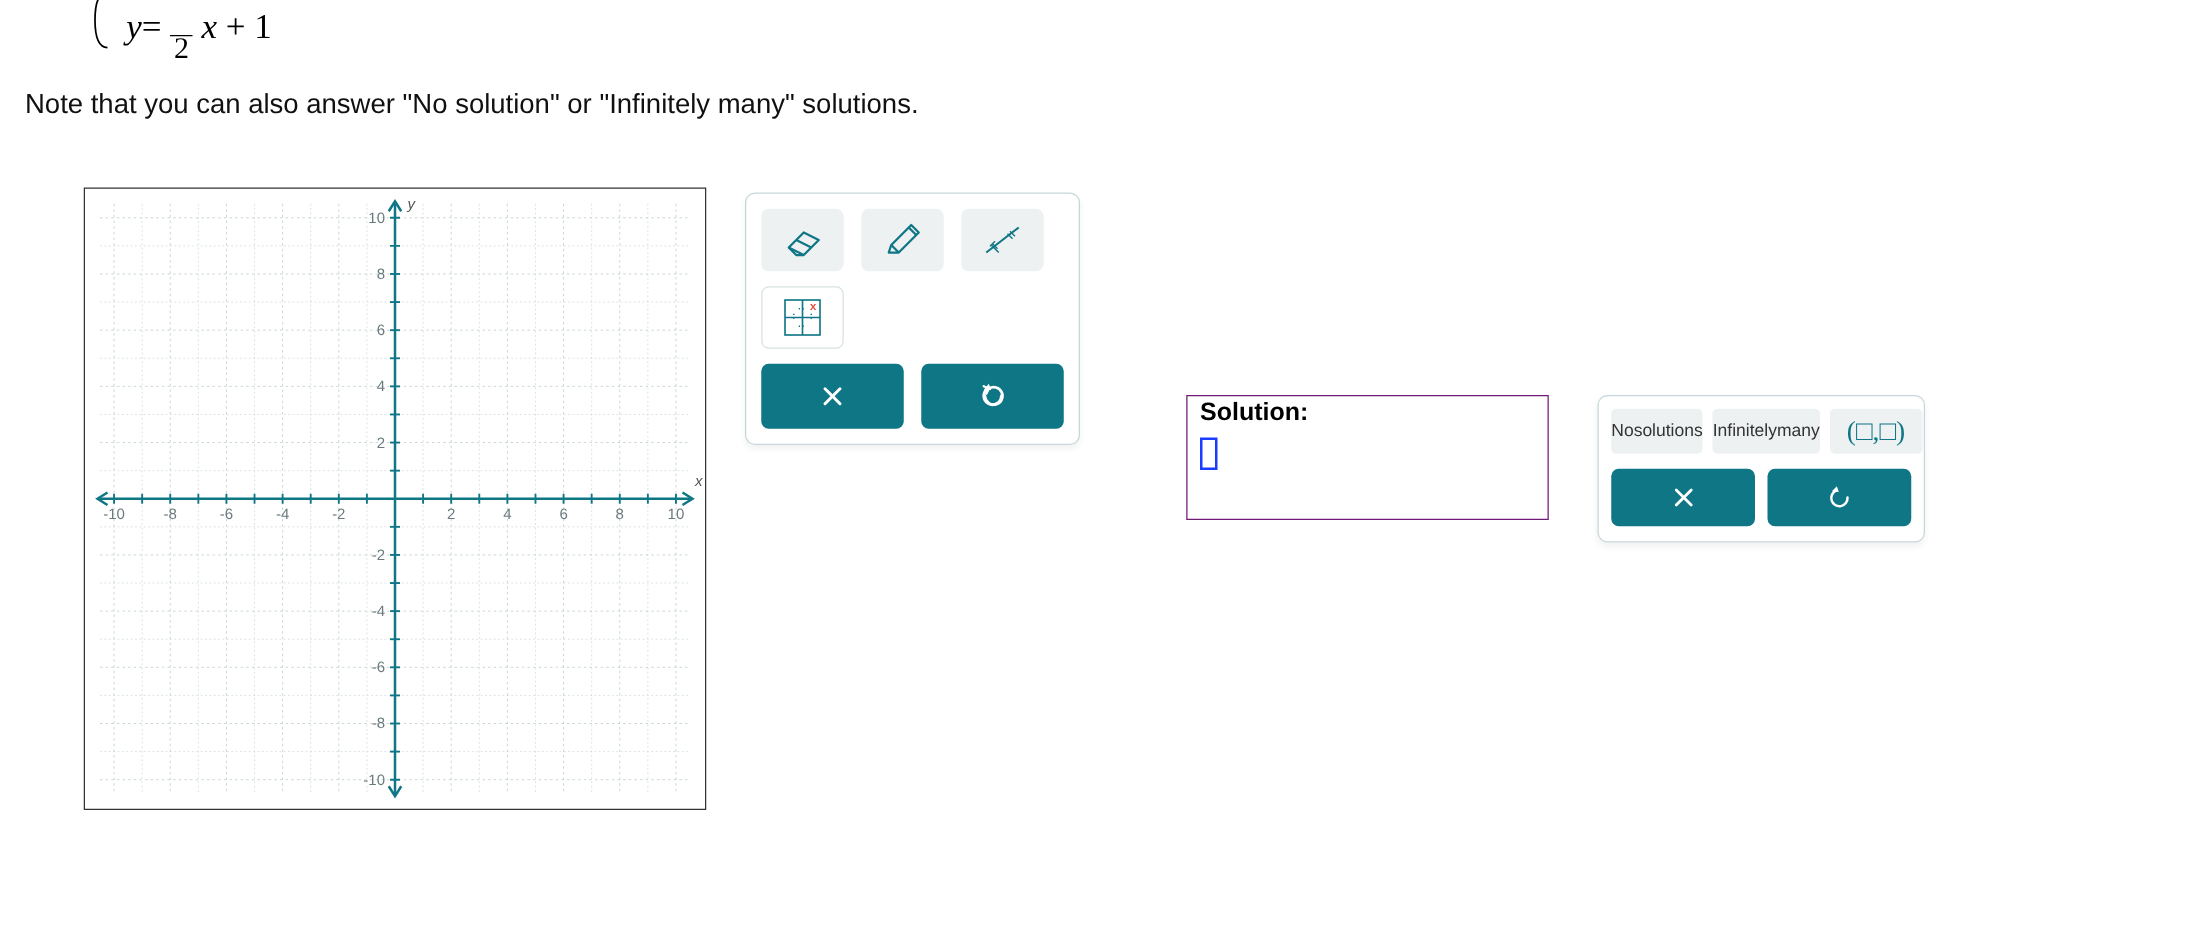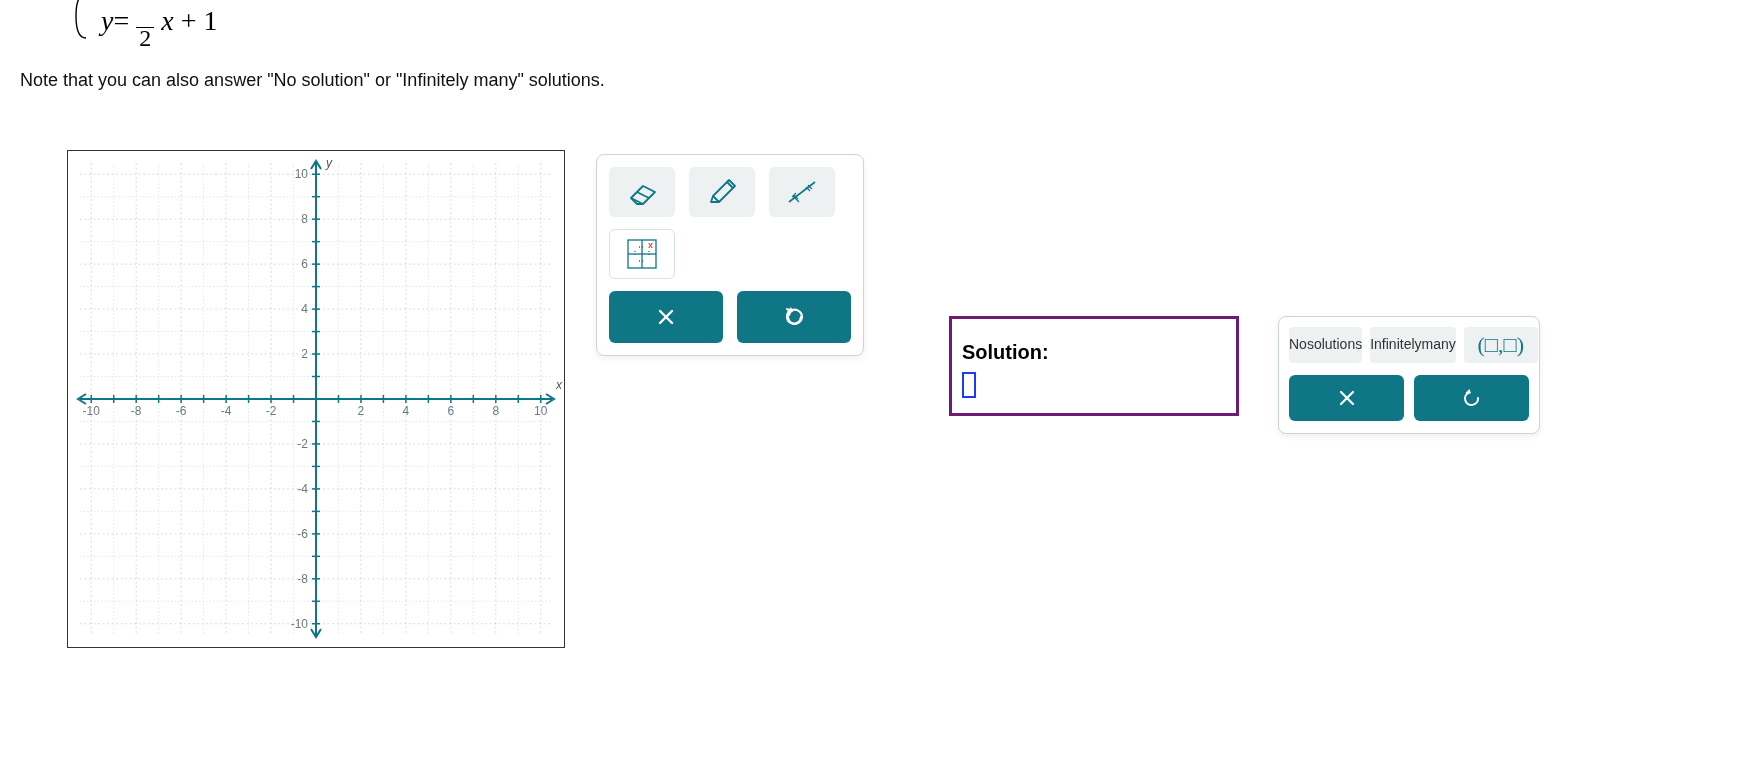--- a/index.html
+++ b/index.html
@@ -19,21 +19,21 @@
     top: -8px;
     font-family: "Times New Roman", serif;
     font-size: 28px;
     font-style: italic;
     color: #000;
   }
   .instruction {
     position: absolute;
     left: 20px;
     top: 70px;
-    font-size: 18px;
+    font-size: 22px;
     color: #101010;
   }
   .graph-container {
     position: absolute;
     left: 67px;
     top: 150px;
     width: 498px;
     height: 498px;
     border: 1px solid #333;
     background: #ffffff;
@@ -72,22 +72,22 @@
     justify-content: center;
     color: #ffffff;
     cursor: pointer;
   }
   .solution-box {
     position: absolute;
     left: 949px;
     top: 316px;
     width: 290px;
     height: 100px;
-    border: 3px solid #701a75;
-    padding: 22px 10px;
+    border: 1px solid #701a75;
+    padding: 2px 10px;
     background: #fff;
   }
   .solution-label {
     font-weight: bold;
     font-size: 20px;
   }
   .solution-cursor {
     display: inline-block;
     width: 14px;
     height: 26px;

